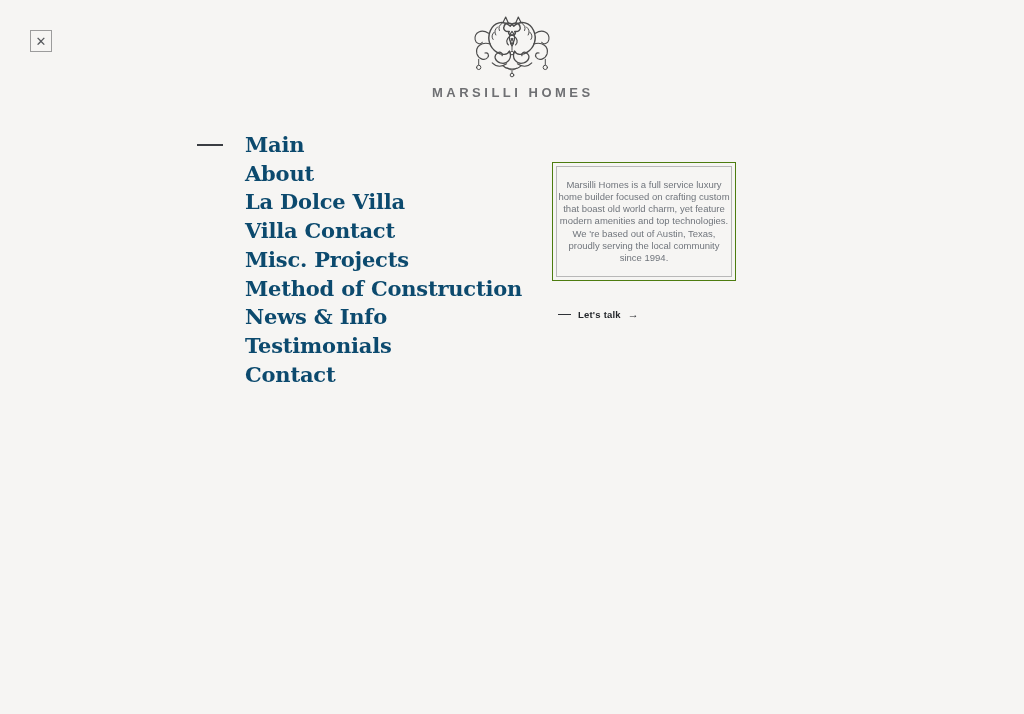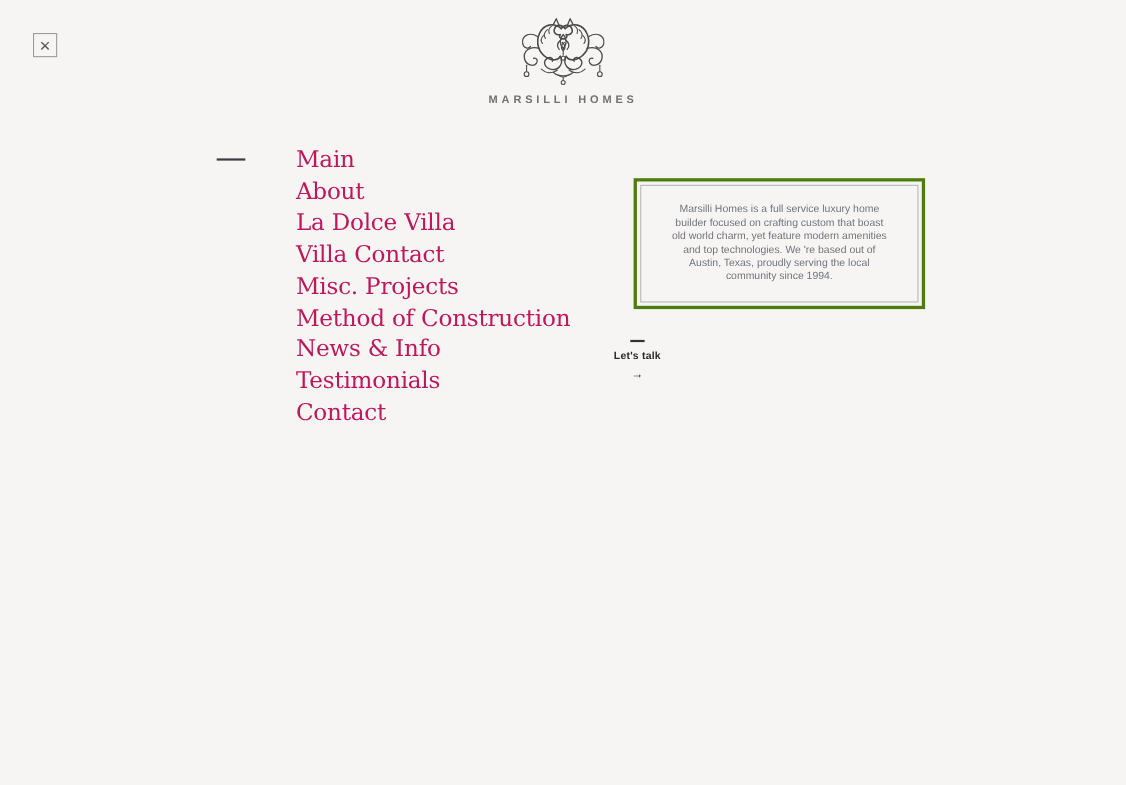--- a/index.html
+++ b/index.html
@@ -23,70 +23,68 @@
 
   
   .logo-wrap {
     position:absolute; left:512px; top:8px;
     transform:translateX(-50%);
     text-align:center; width:160px;
     cursor:pointer;
   }
   .brand-name {
     margin-top:1px;
-    font-size:10px; letter-spacing:3.5px; font-weight:bold;
+    font-size:13px; letter-spacing:3.5px; font-weight:bold;
     color:#6f7073;
     white-space:nowrap;
   }
 
   
   .menu {
     position:absolute; left:245px; top:131px;
     list-style:none;
   }
   .menu li {
     font-family:"DejaVu Serif","Liberation Serif",serif;
-    font-weight:normal;
+    font-weight:bold;
     font-size:21px;
     line-height:28.7px;
     letter-spacing:-0.2px;
-    color:#be185d;
+    color:#0c4a6e;
     cursor:pointer;
     white-space:nowrap;
-    margin-left:24px;
   }
   .active-dash {
     position:absolute; left:197px; top:144px;
     width:26px; height:2px; background:#3a3d42;
   }
 
   
   .info-box {
-    position:absolute; left:576px; top:162px;
-    width:265px; height:119px;
-    border:3px solid #4d7c0f;
+    position:absolute; left:552px; top:162px;
+    width:184px; height:119px;
+    border:1px solid #4d7c0f;
   }
   .info-box-inner {
     position:absolute; left:3px; top:3px; right:3px; bottom:3px;
     border:1px solid #b8b8b8;
     display:flex; align-items:center; justify-content:center;
   }
   .info-text {
     width:202px;
     font-size:9.5px; line-height:12.2px;
     color:#70757c;
     text-align:center;
   }
 
   
   .cta {
     position:absolute; left:558px; top:309px;
     display:flex; align-items:center; gap:7px;
     cursor:pointer;
-    flex-direction:column;
   }
   .cta-dash { width:13px; height:1.5px; background:#2f3237; }
   .cta-label {
     font-size:9.5px; font-weight:bold; color:#24272b; letter-spacing:0.2px;
     white-space:nowrap;
   }
   .cta-arrow { font-size:11px; color:#24272b; line-height:1; }
 </style>
 </head>
 <body>

